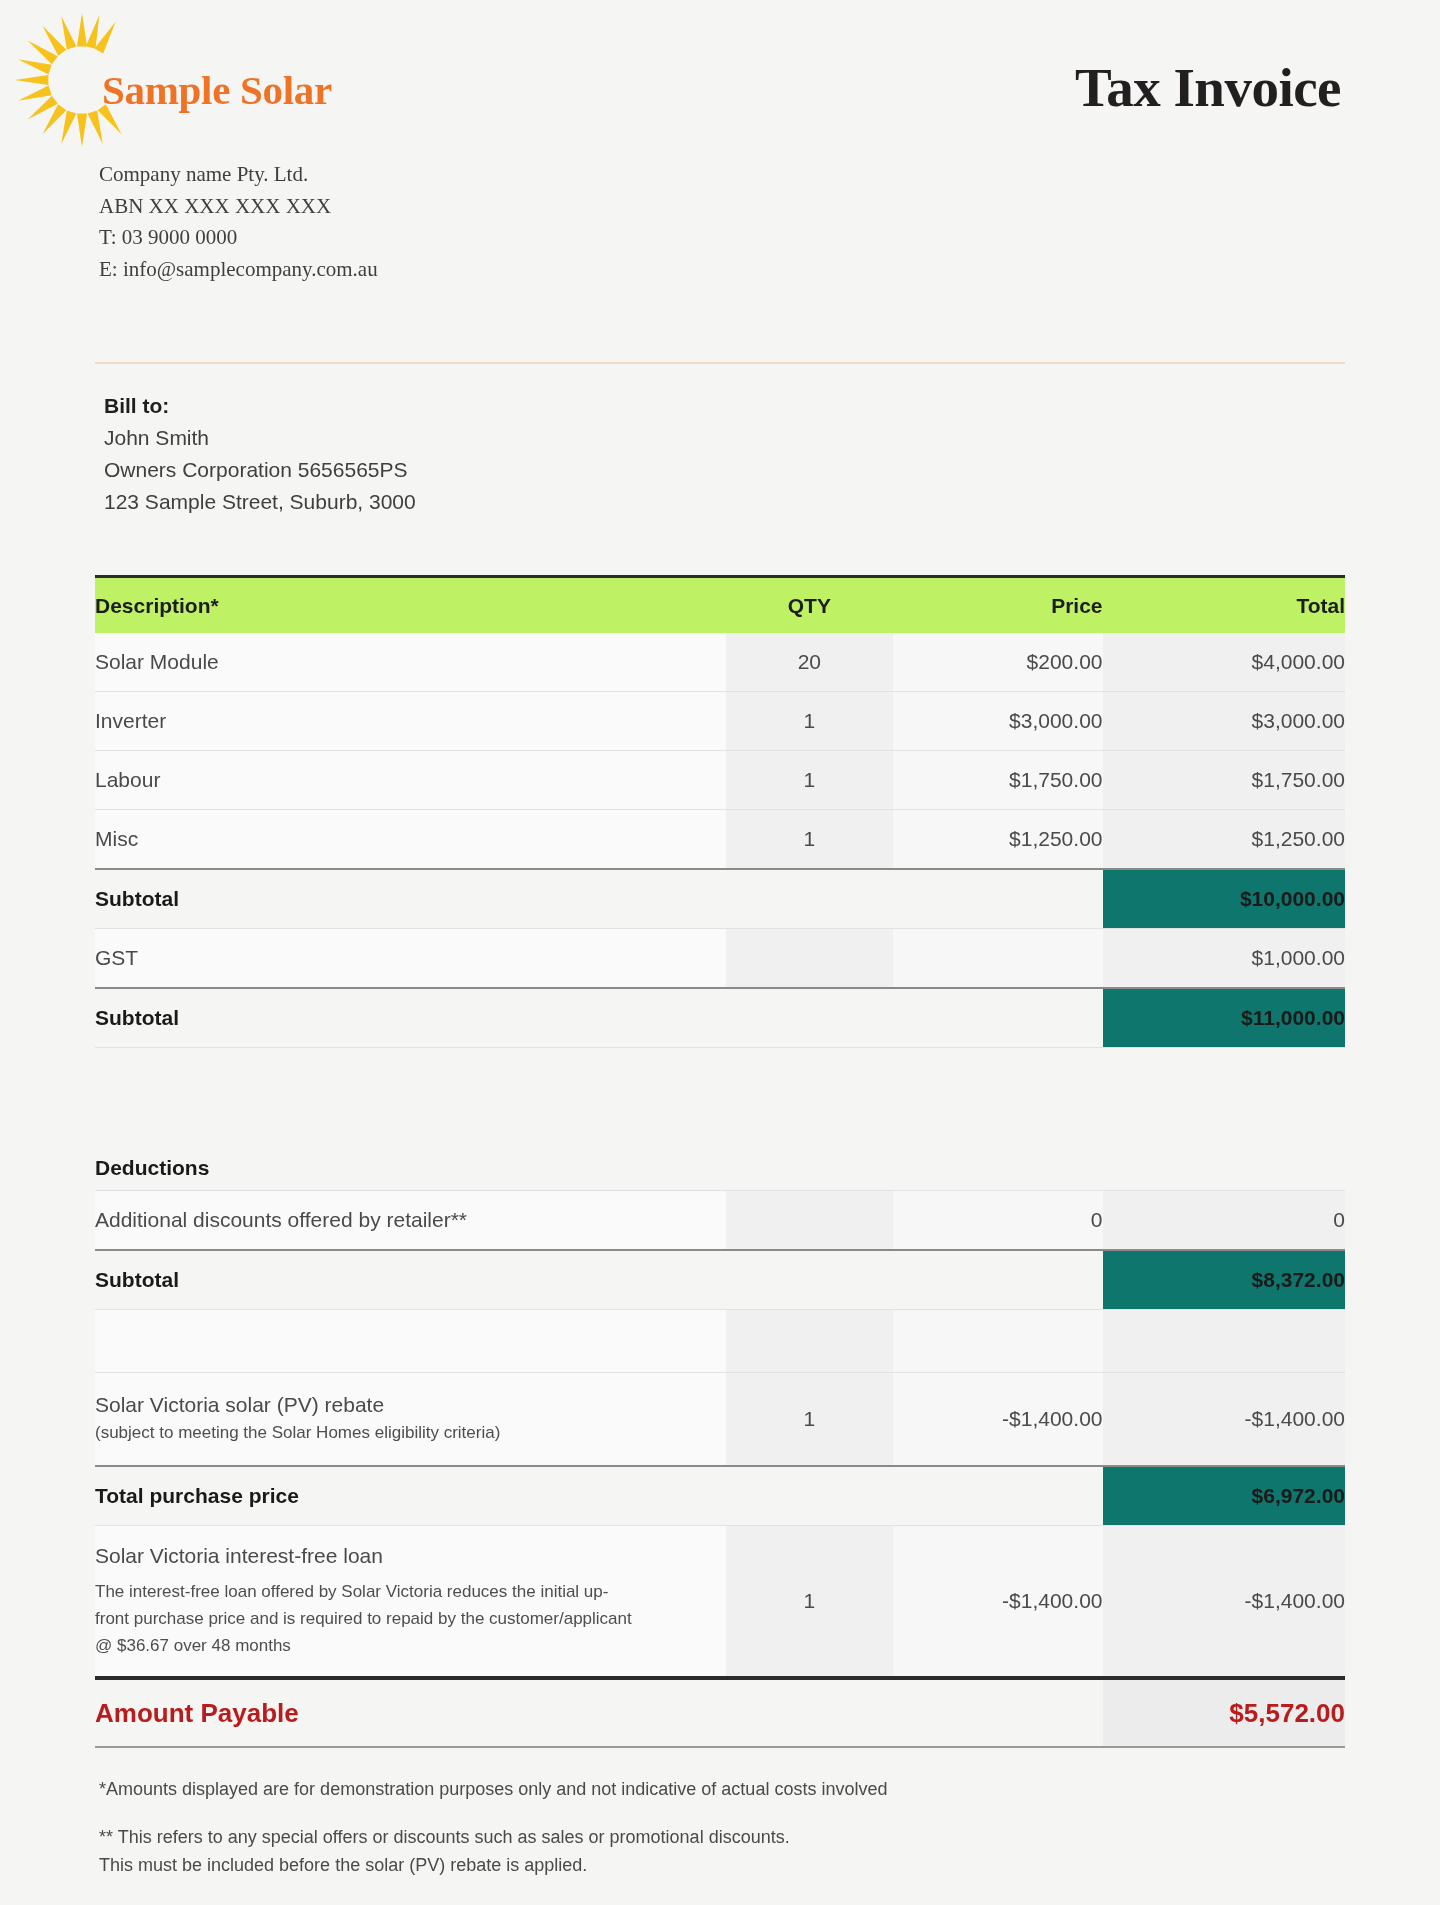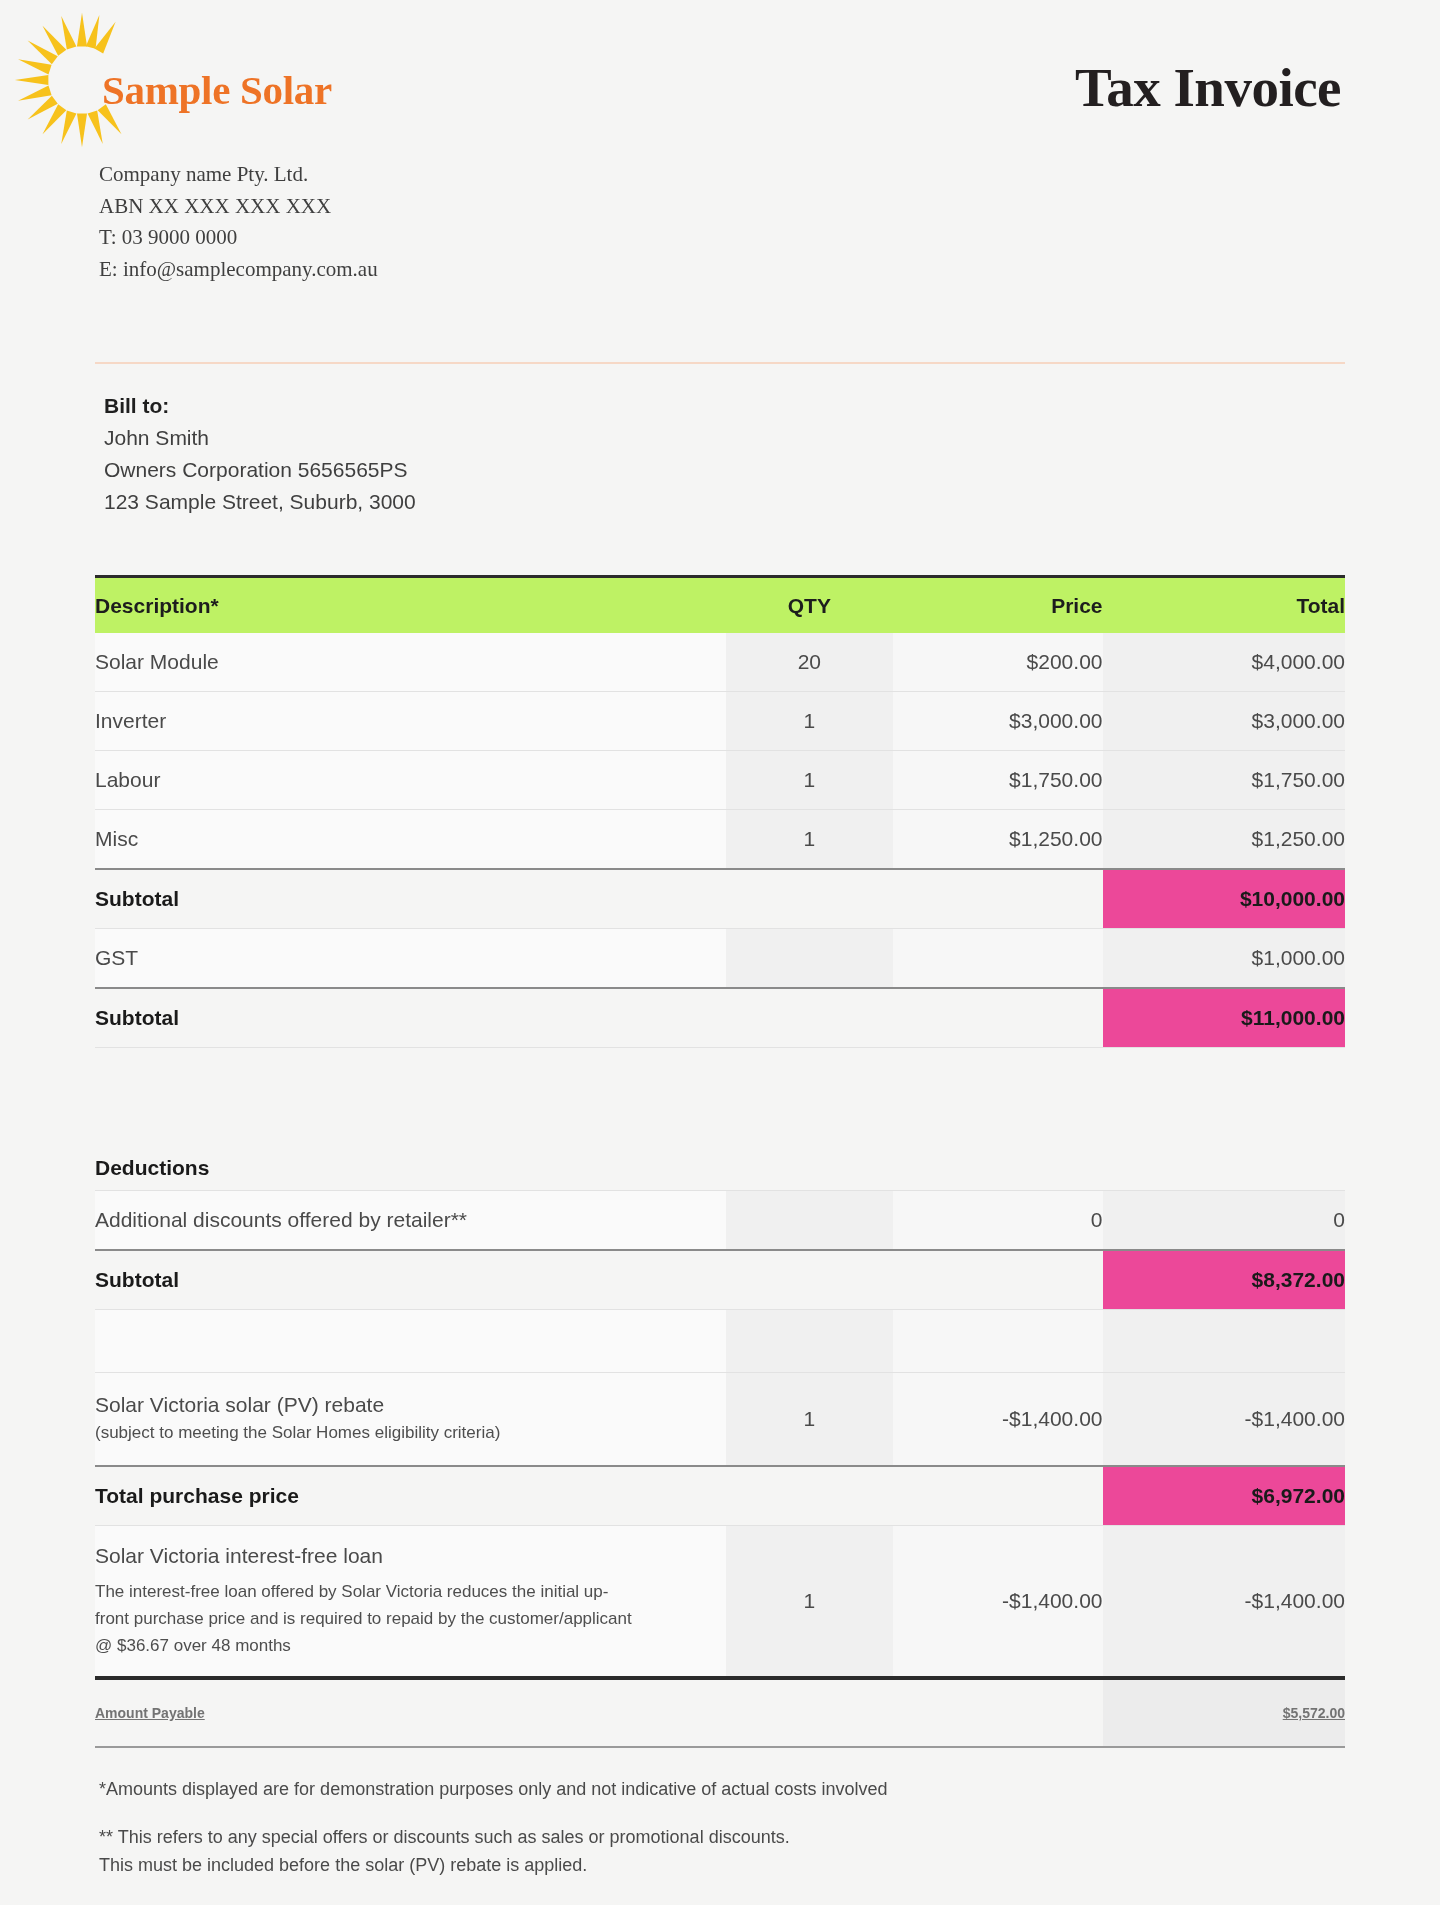--- a/index.html
+++ b/index.html
@@ -199,21 +199,21 @@
 
   tr.strong td {
     font-weight: 700;
     color: #1a1a1a;
     border-top: 2px solid #8a8a8a;
     border-bottom: 1px solid #e2e2e2;
   }
   tr.strong td.desc  { background: #f5f5f4; }
   tr.strong td.qty   { background: #f5f5f4; }
   tr.strong td.price { background: #f5f5f4; }
-  tr.strong td.total { background: #ec4899; }
+  tr.strong td.total { background: #0f766e; }
 
   tr.section td {
     height: 86px;
     background: #f5f5f4;
     border-bottom: 1px solid #e2e2e2;
     border-top: none;
     font-weight: 700;
     color: #1a1a1a;
     vertical-align: bottom;
     padding-bottom: 10px;
@@ -254,23 +254,22 @@
     font-size: 17px;
     line-height: 27px;
     color: #4e4e4e;
   }
 
   tr.final td {
     border-top: 4px solid #2b2b2b;
     border-bottom: 2px solid #9a9a9a;
     height: 66px;
     font-weight: 700;
-    color: #737373;
-    font-size: 14px;
-    text-decoration: underline;
+    color: #b91c1c;
+    font-size: 26px;
   }
   tr.final td.desc, tr.final td.qty, tr.final td.price { background: #f5f5f4; }
   tr.final td.total { background: #ececec; }
 
   
   .footnotes {
     position: absolute;
     left: 99px;
     right: 95px;
     top: 1775px;

